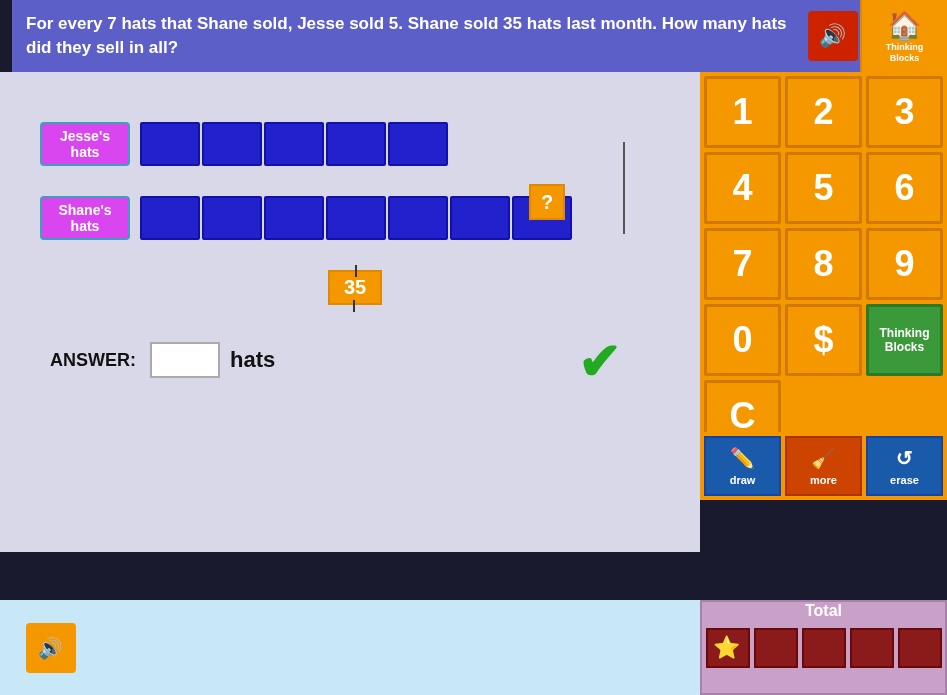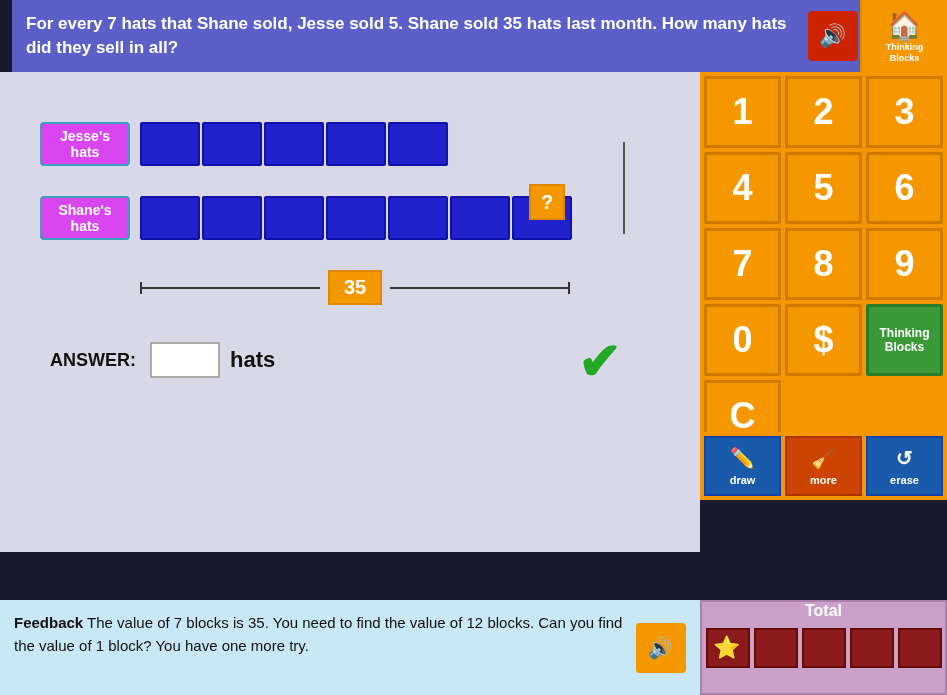--- a/index.html
+++ b/index.html
@@ -367,21 +367,21 @@
 
       <div class="question-mark-box">
         <span>?</span>
       </div>
 
       <div style="width:2px; height:30px; background:#555;"></div>
 
       <div style="width:2px; height:16px; background:#555;"></div>
     </div>
 
-    <div style="display:flex; align-items:center; margin-left:100px; margin-top:8px; width:430px;">
+    <div style="display:flex; align-items:center; margin-left:100px; margin-top:8px; width:430px;flex-direction:column;">
       <div style="height:2px; background:#333; flex:1; position:relative;">
         <div style="position:absolute; left:0; top:-5px; width:2px; height:12px; background:#333;"></div>
       </div>
       <div class="measure-label">35</div>
       <div style="height:2px; background:#333; flex:1; position:relative;">
         <div style="position:absolute; right:0; top:-5px; width:2px; height:12px; background:#333;"></div>
       </div>
     </div>
 
     <div class="answer-row">
@@ -421,23 +421,20 @@
     <span class="tool-icon">🧹</span>
     <span>more</span>
   </button>
   <button class="tool-btn reset-btn">
     <span class="tool-icon">↺</span>
     <span>erase</span>
   </button>
 </div>
 
 <div class="feedback-bar">
-  <div class="feedback-text">
-    <b>Feedback</b><span> The value of 7 blocks is 35. You need to find the value of 12 blocks. Can you find the value of 1 block? You have one more try.</span>
-  </div>
   <button class="sound-btn-bottom">
     <span style="color:white; font-size:20px;">🔊</span>
   </button>
 </div>
 
 <div class="score-area">
   <div class="score-title">Total</div>
   <div class="score-blocks">
     <div class="score-star">⭐</div>
     <div class="score-block"></div>

